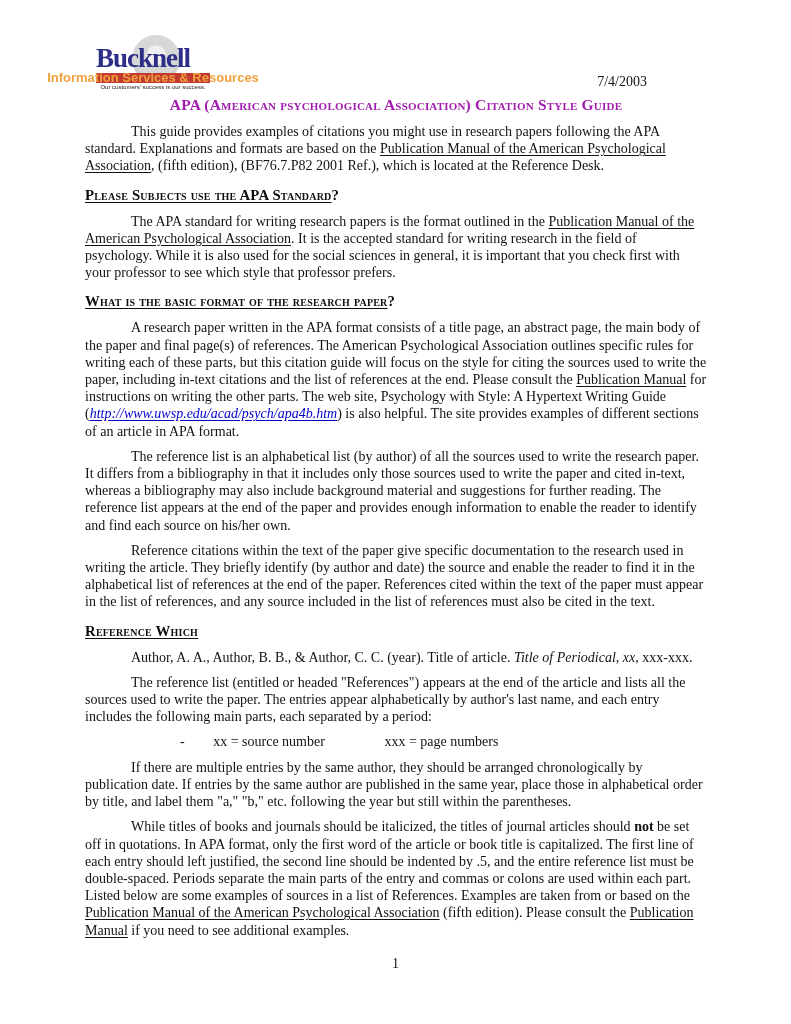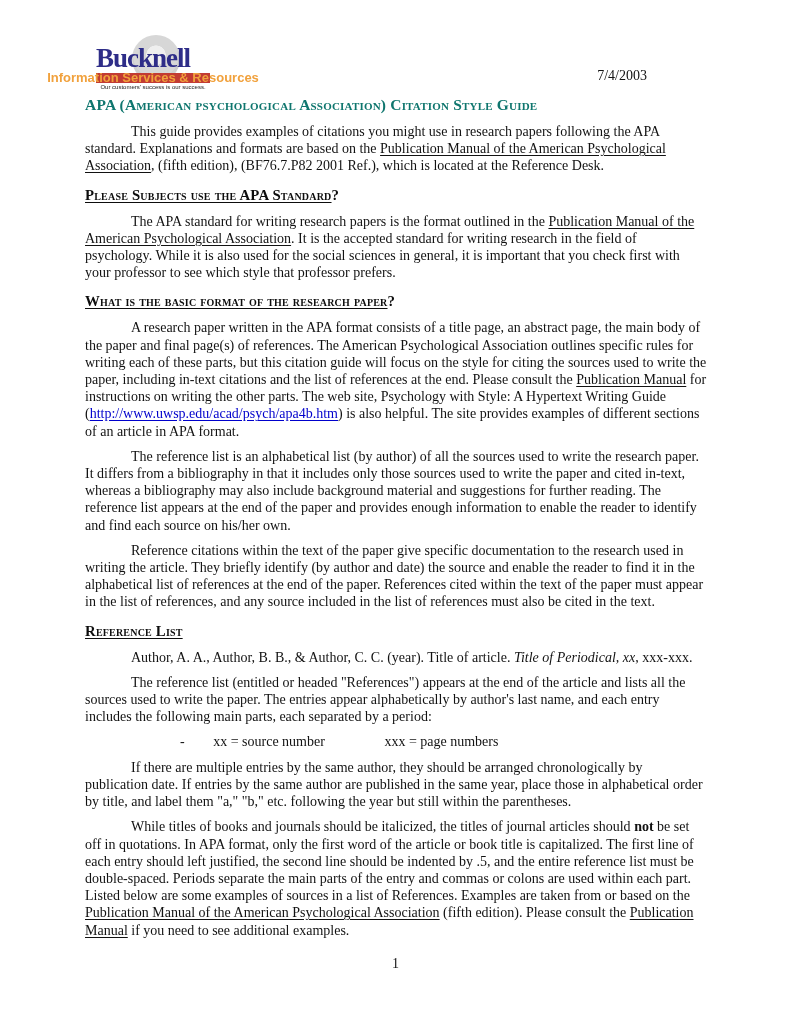--- a/index.html
+++ b/index.html
@@ -28,37 +28,37 @@
   }
   .logo-bar span{
     font-family:"Liberation Sans",sans-serif;font-size:13px;font-weight:bold;line-height:10px;
     color:var(--logo-bar-text);white-space:nowrap;letter-spacing:0;
   }
   .logo-tagline{
     position:relative;z-index:2;margin-top:1px;text-align:center;
     font-family:"Liberation Sans",sans-serif;font-size:6px;line-height:7px;color:#222;white-space:nowrap;
   }
   
-  .date{position:absolute;top:68px;right:144px;font-size:14px;line-height:16px;}
+  .date{position:absolute;top:74px;right:144px;font-size:14px;line-height:16px;}
   
   .title{
-    margin:95px 0 0 0;font-size:15.5px;font-weight:bold;
-    font-variant:small-caps;line-height:20px;letter-spacing:.2px;color:#0f766e;
+    margin:95px 0 0 0;text-align:center;font-size:15.5px;font-weight:bold;
+    font-variant:small-caps;line-height:20px;letter-spacing:.2px;color:#a21caf;
   }
   .heading{
     margin:11px 0 8px 0;font-size:14.8px;font-weight:bold;font-variant:small-caps;
     line-height:19px;letter-spacing:.2px;color:#0d0d0d;
   }
   .heading .hu{text-decoration:underline;text-underline-offset:2px;}
   
   .para{margin:8px 0 0 0;text-indent:46px;}
   .seg-u{text-decoration:underline;text-underline-offset:2px;}
   .seg-i{font-style:italic;}
   .seg-b{font-weight:bold;text-align:center;}
-  a.seg-link{color:var(--link);text-decoration:underline;text-underline-offset:2px;cursor:pointer;}
+  a.seg-link{color:var(--link);text-decoration:underline;text-underline-offset:2px;cursor:pointer;font-style:italic;}
   
   .ref-key{margin:8px 0 0 0;white-space:nowrap;}
   .ref-key .dash{display:inline-block;margin-left:95px;}
   .ref-key .vol{display:inline-block;margin-left:25px;}
   .ref-key .pages{display:inline-block;margin-left:56px;font-family:Liberation Serif, serif;}
   
   .page-number{position:absolute;left:0;right:0;top:955px;text-align:center;font-size:14px;}
 </style>
 </head>
 <body>
@@ -81,21 +81,21 @@
   <p class="para"><span>This guide provides examples of citations you might use in research papers following the APA standard. Explanations and formats are based on the </span><span class="seg-u">Publication Manual of the American Psychological Association</span><span>, (fifth edition), (BF76.7.P82 2001 Ref.), which is located at the Reference Desk.</span></p>
 
   <div class="heading"><span class="hu">Please Subjects use the APA Standard</span><span>?</span></div>
   <p class="para"><span>The APA standard for writing research papers is the format outlined in the </span><span class="seg-u">Publication Manual of the American Psychological Association</span><span>. It is the accepted standard for writing research in the field of psychology. While it is also used for the social sciences in general, it is important that you check first with your professor to see which style that professor prefers.</span></p>
 
   <div class="heading"><span class="hu">What is the basic format of the research paper</span><span>?</span></div>
   <p class="para"><span>A research paper written in the APA format consists of a title page, an abstract page, the main body of the paper and final page(s) of references. The American Psychological Association outlines specific rules for writing each of these parts, but this citation guide will focus on the style for citing the sources used to write the paper, including in-text citations and the list of references at the end. Please consult the </span><span class="seg-u">Publication Manual</span><span> for instructions on writing the other parts. The web site, Psychology with Style: A Hypertext Writing Guide (</span><a href="#" class="seg-link">http://www.uwsp.edu/acad/psych/apa4b.htm</a><span>) is also helpful. The site provides examples of different sections of an article in APA format.</span></p>
   <p class="para"><span>The reference list is an alphabetical list (by author) of all the sources used to write the research paper. It differs from a bibliography in that it includes only those sources used to write the paper and cited in-text, whereas a bibliography may also include background material and suggestions for further reading. The reference list appears at the end of the paper and provides enough information to enable the reader to identify and find each source on his/her own.</span></p>
   <p class="para"><span>Reference citations within the text of the paper give specific documentation to the research used in writing the article. They briefly identify (by author and date) the source and enable the reader to find it in the alphabetical list of references at the end of the paper. References cited within the text of the paper must appear in the list of references, and any source included in the list of references must also be cited in the text.</span></p>
 
-  <div class="heading"><span class="hu">Reference List</span><span></span></div>
+  <div class="heading"><span class="hu">Reference Which</span><span></span></div>
   <p class="para"><span>Author, A. A., Author, B. B., &amp; Author, C. C. (year). Title of article. </span><span class="seg-i">Title of Periodical, xx</span><span>, xxx-xxx.</span></p>
 
   <p class="para"><span>The reference list (entitled or headed "References") appears at the end of the article and lists all the sources used to write the paper. The entries appear alphabetically by author's last name, and each entry includes the following main parts, each separated by a period:</span></p>
 
   <div class="ref-key">
     <span class="dash">-</span>
     <span class="vol">xx = source number</span>
     <span class="pages">xxx = page numbers</span>
   </div>
 

